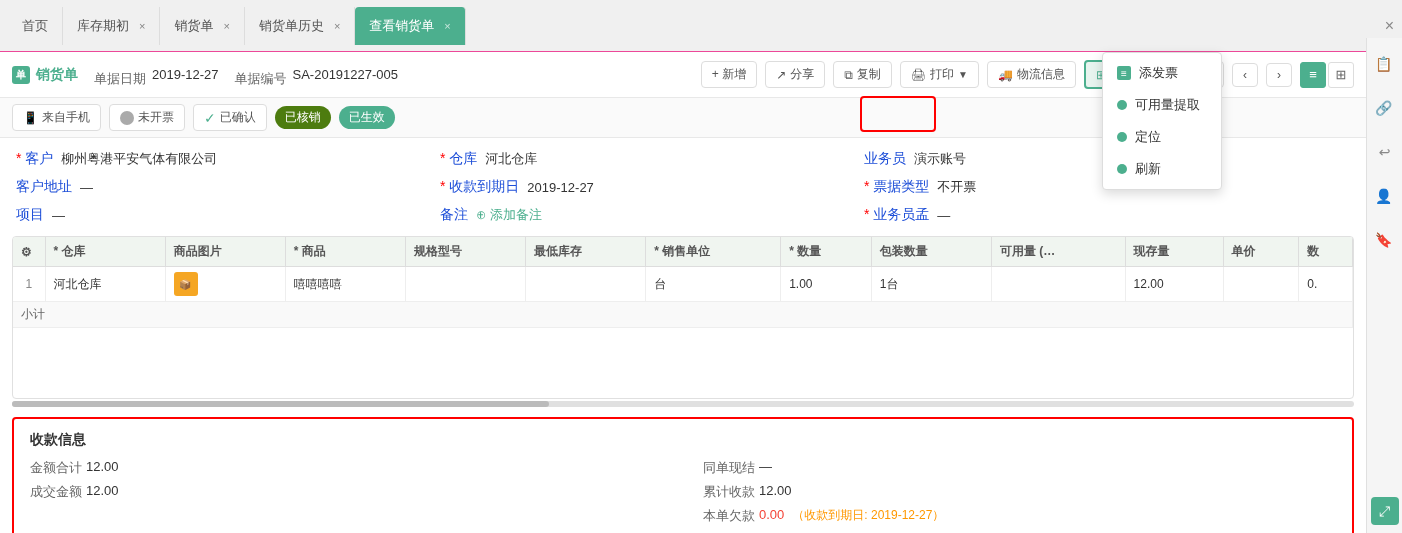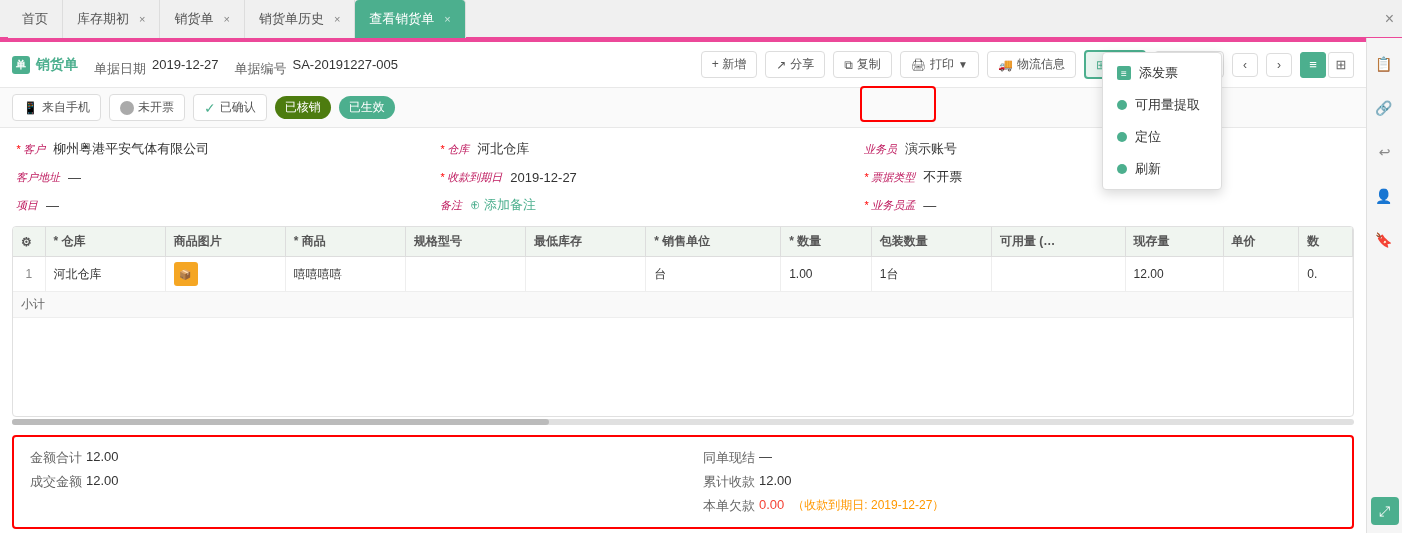--- a/index.html
+++ b/index.html
@@ -1,20 +1,20 @@
 <!DOCTYPE html>
 <html><head>
   <meta charset="utf-8">
   <style>
     * { box-sizing: border-box; margin: 0; padding: 0; }
     body { font-family: 'Microsoft YaHei', Arial, sans-serif; font-size: 13px; background: #f5f5f5; color: #333; overflow: hidden; }
 
     
     .tab-bar {
-      display: flex; align-items: center; background: #f0f0f0; border-bottom: 5px solid #ec4899; height: 42px; padding: 0 8px; position: relative;
+      display: flex; align-items: center; background: #f0f0f0; border-bottom: 1px solid #ec4899; height: 52px; padding: 0 8px; position: relative;
     }
     .tab-item {
       display: flex; align-items: center; padding: 0 14px; height: 38px; cursor: pointer; font-size: 13px; color: #555; border-right: 1px solid #ddd; background: #f0f0f0; gap: 6px;
     }
     .tab-item.active {
       background: #4caf8e; color: #fff; border-radius: 4px 4px 0 0;
     }
     .tab-close { font-size: 11px; cursor: pointer; opacity: 0.7; margin-left: 4px; }
     .global-close {
       position: absolute; right: 8px; top: 50%; transform: translateY(-50%); font-size: 16px; cursor: pointer; color: #888;
@@ -62,21 +62,21 @@
     }
     .toolbar-btn .icon-circle { width: 14px; height: 14px; border-radius: 50%; display: inline-block; }
     .icon-circle-gray { background: #aaa; }
     .check-icon { color: #4caf8e; font-size: 14px; }
 
     
     .form-body { padding: 12px 16px; display: flex; flex-direction: column; gap: 10px; }
     .form-row { display: flex; align-items: center; gap: 24px; }
     .form-field { display: flex; align-items: center; gap: 8px; min-width: 280px; }
     .form-field.wide { min-width: 400px; }
-    .field-label { color: #be185d; white-space: nowrap; font-size: 11px; font-style: italic; }
+    .field-label { color: #1d4ed8; white-space: nowrap; font-size: 14px; }
     .field-label.required::before { content: '* '; color: red; }
     .field-value { color: #333; font-size: 13px; }
     .field-link { color: #4caf8e; cursor: pointer; text-decoration: none; }
 
     
     .table-container { flex: 1; overflow: auto; margin: 0 12px; border: 1px solid #e0e0e0; border-radius: 4px; }
     table { width: 100%; border-collapse: collapse; font-size: 12px; }
     thead th {
       background: #f0f5f0; border-bottom: 1px solid #ddd; border-right: 1px solid #ddd; padding: 6px 8px; text-align: left; color: #555; white-space: nowrap; position: sticky; top: 0;
     }
@@ -306,20 +306,21 @@
           </tr>
         </tbody>
       </table>
     </div>
 
     <div class="scroll-track">
       <div class="scroll-thumb"></div>
     </div>
 
     <div class="payment-section">
+      <div class="payment-title">收款信息</div>
       <div class="payment-grid">
         <div class="payment-item">
           <span class="payment-label">金额合计</span>
           <span class="payment-value">12.00</span>
         </div>
         <div class="payment-item">
           <span class="payment-label">同单现结</span>
           <span class="payment-value">—</span>
         </div>
         <div class="payment-item">

